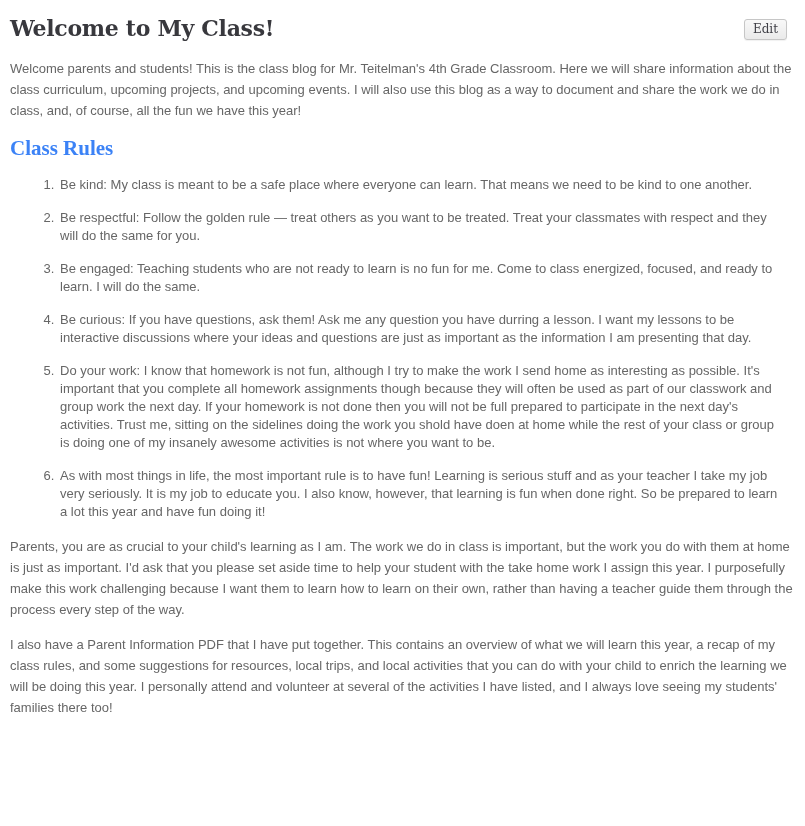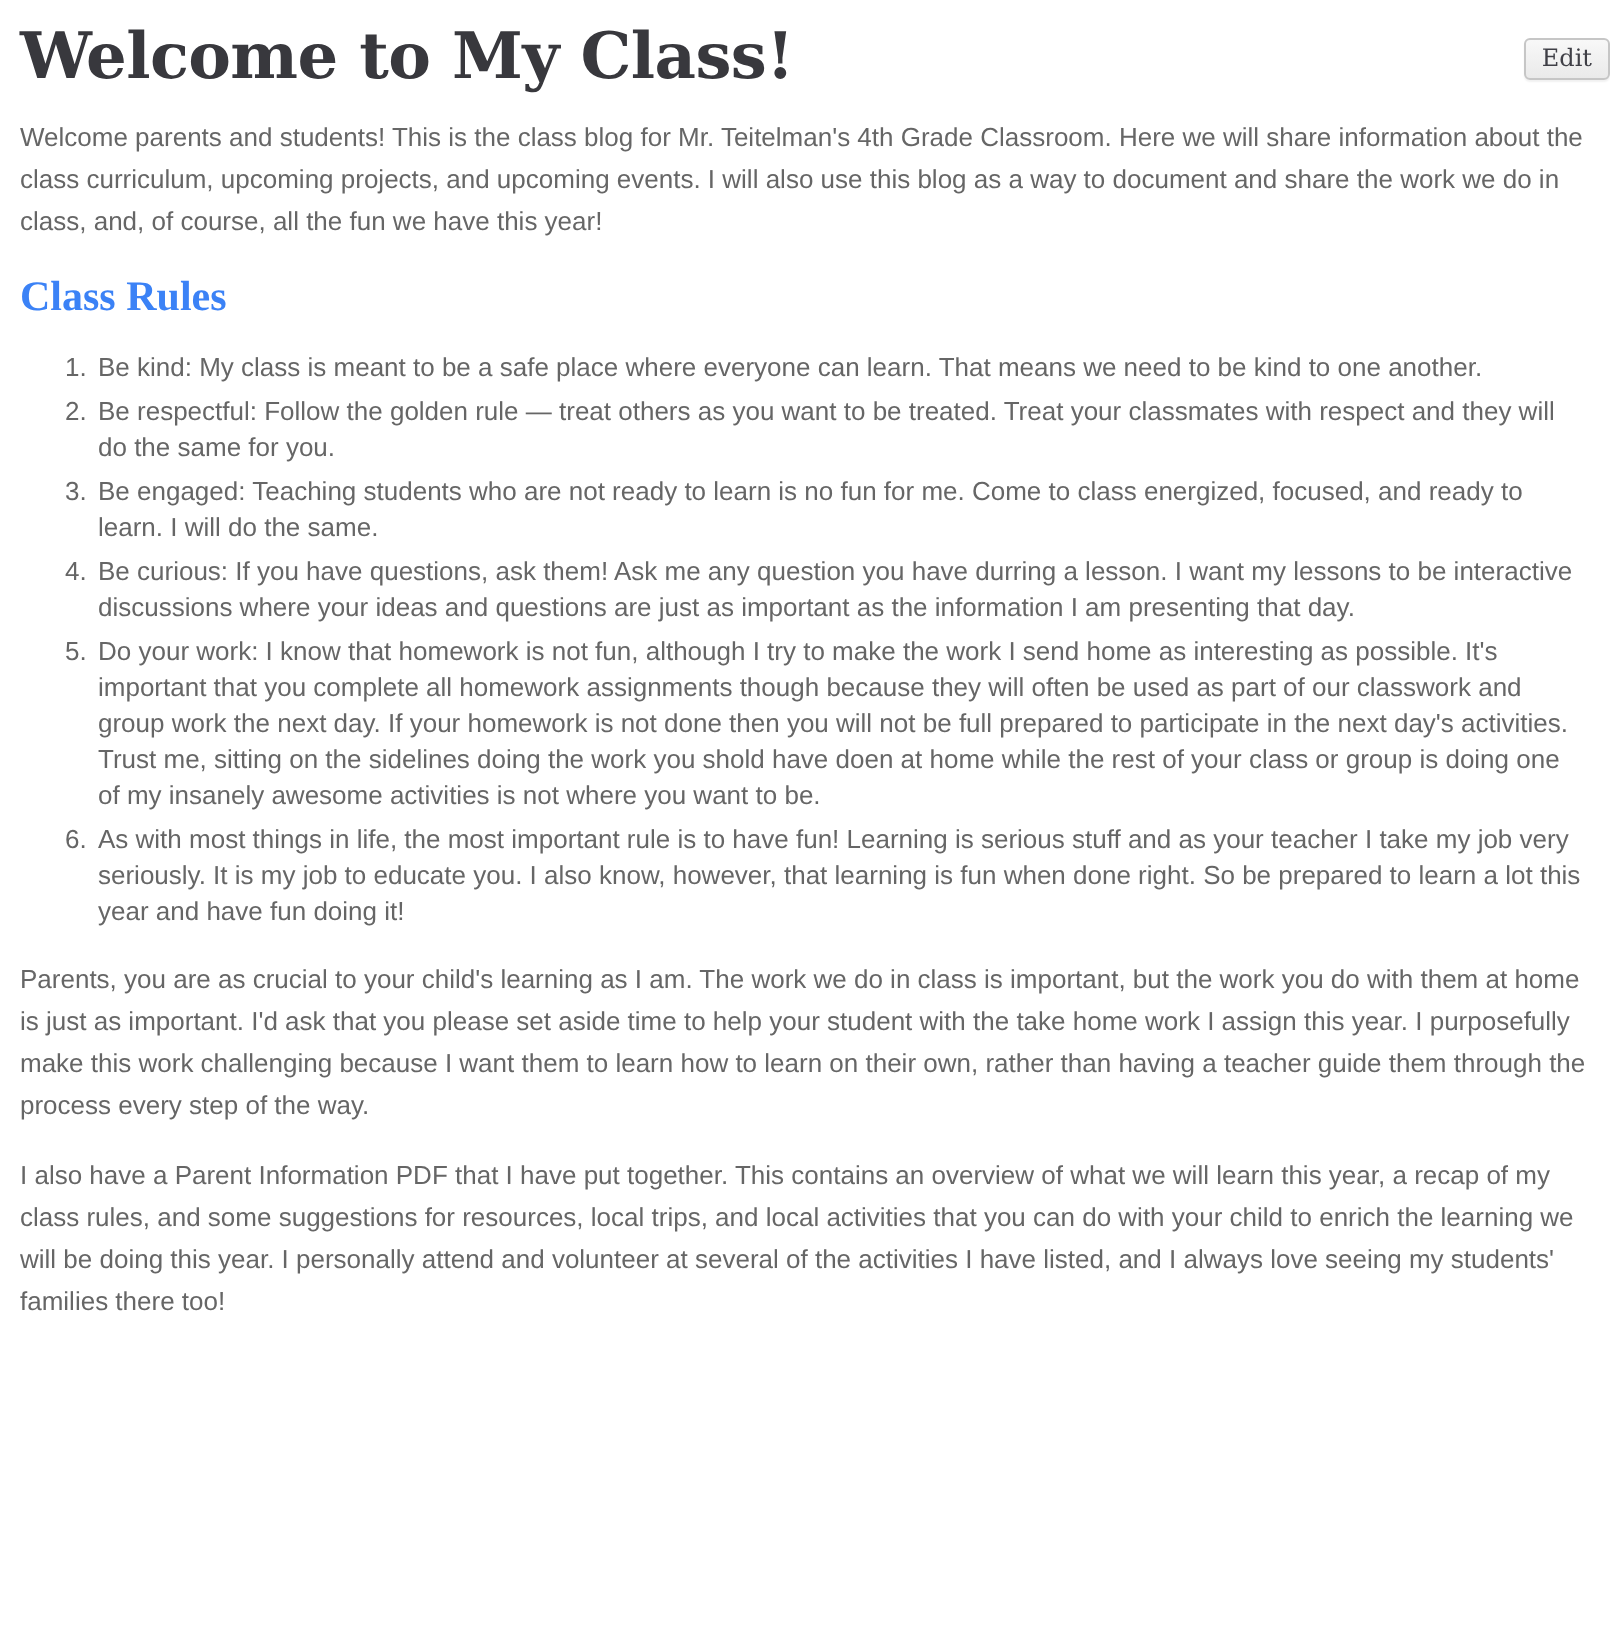--- a/index.html
+++ b/index.html
@@ -10,31 +10,31 @@
     -webkit-font-smoothing: antialiased;
   }
   .page {
     position: relative;
     padding: 12px 10px 30px 10px;
     box-sizing: border-box;
     width: 805px;
   }
   h1.page-title {
     font-family: "DejaVu Serif", "Liberation Serif", serif;
-    font-size: 32px;
+    font-size: 22px;
     line-height: 32px;
     font-weight: 700;
     color: #38383d;
     margin: 0 0 14px 0;
     letter-spacing: -0.3px;
   }
   .edit-btn {
     position: absolute;
     top: 19px;
-    right: 0;
+    right: 18px;
     display: inline-block;
     padding: 2px 8px 3px 8px;
     background: linear-gradient(#f8f8f8, #eaeaea);
     border: 1px solid #c6c6c6;
     border-radius: 3px;
     font-family: "DejaVu Serif", "Liberation Serif", serif;
     font-size: 12px;
     line-height: 14px;
     color: #3f3f46;
     text-decoration: none;
@@ -54,21 +54,21 @@
     color: #3b82f6;
     margin: 8px 0 14px 0;
   }
   ol.rules-list {
     margin: 0 0 14px 0;
     padding: 0 0 0 33px;
     font-size: 13px;
   }
   ol.rules-list li {
     line-height: 18px;
-    margin: 4px;
+    margin: 15px;
     padding: 0 0 0 2px;
   }
 </style>
 </head>
 <body>
 
 <div class="page">
 
   <h1 class="page-title">Welcome to My Class!</h1>
 

